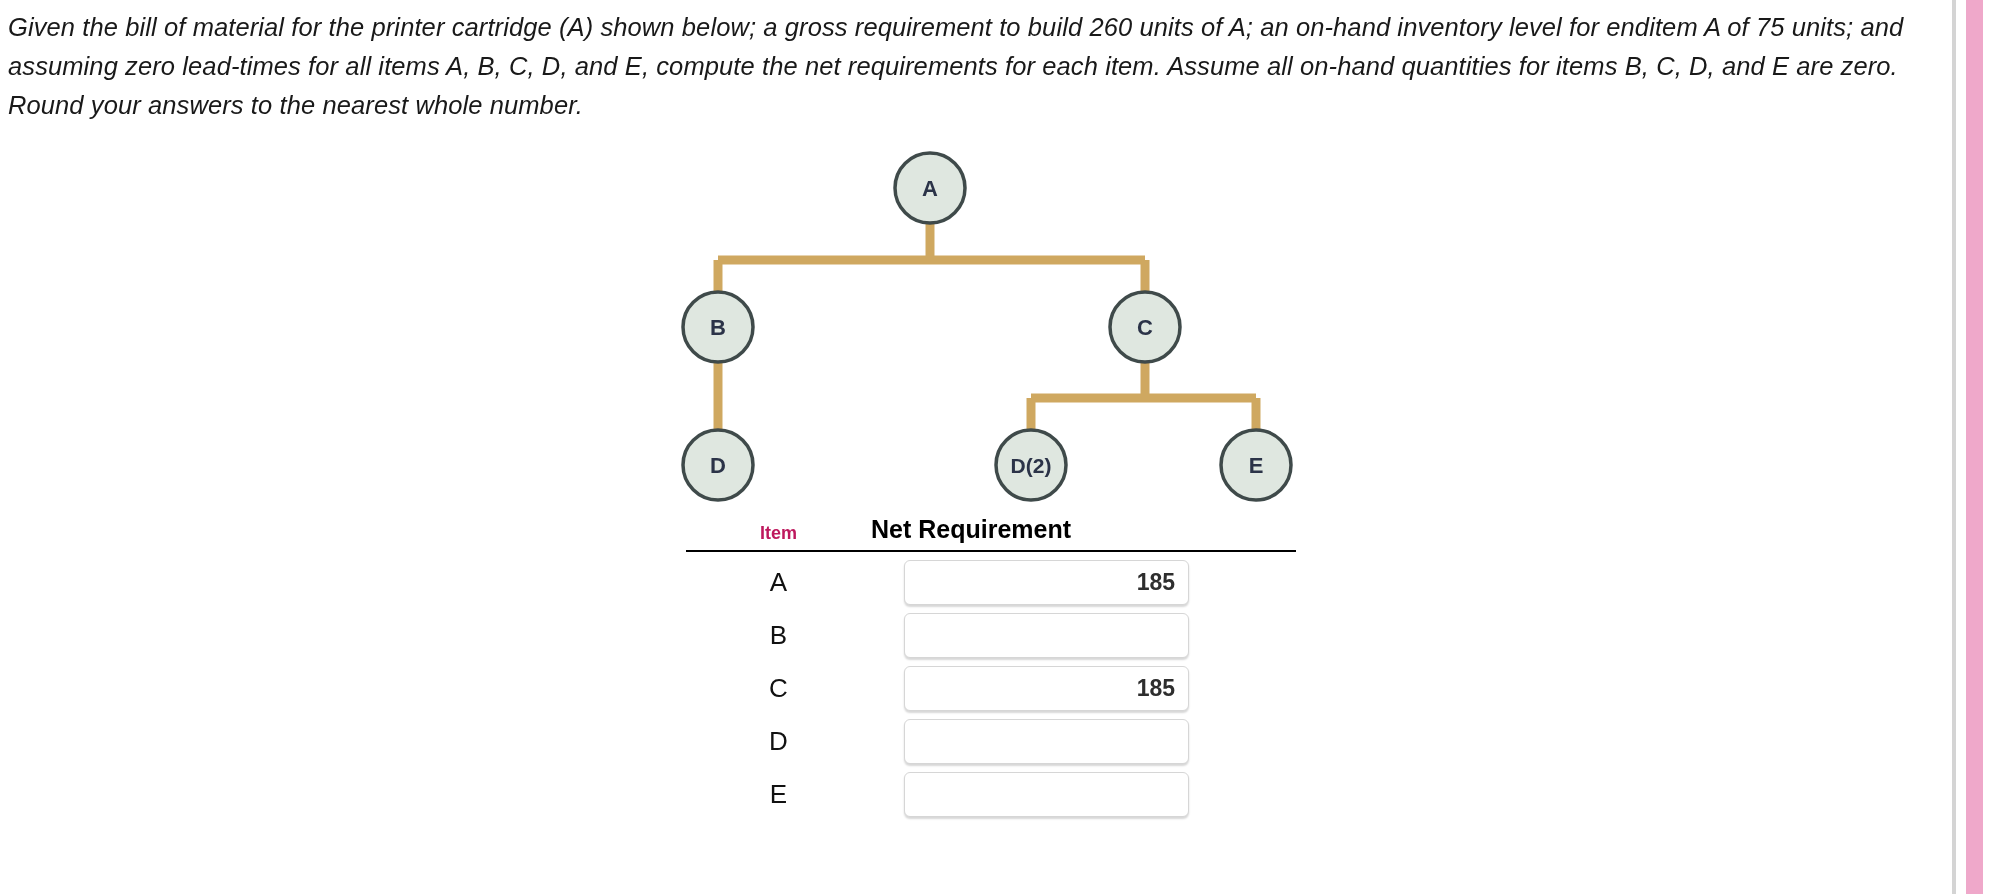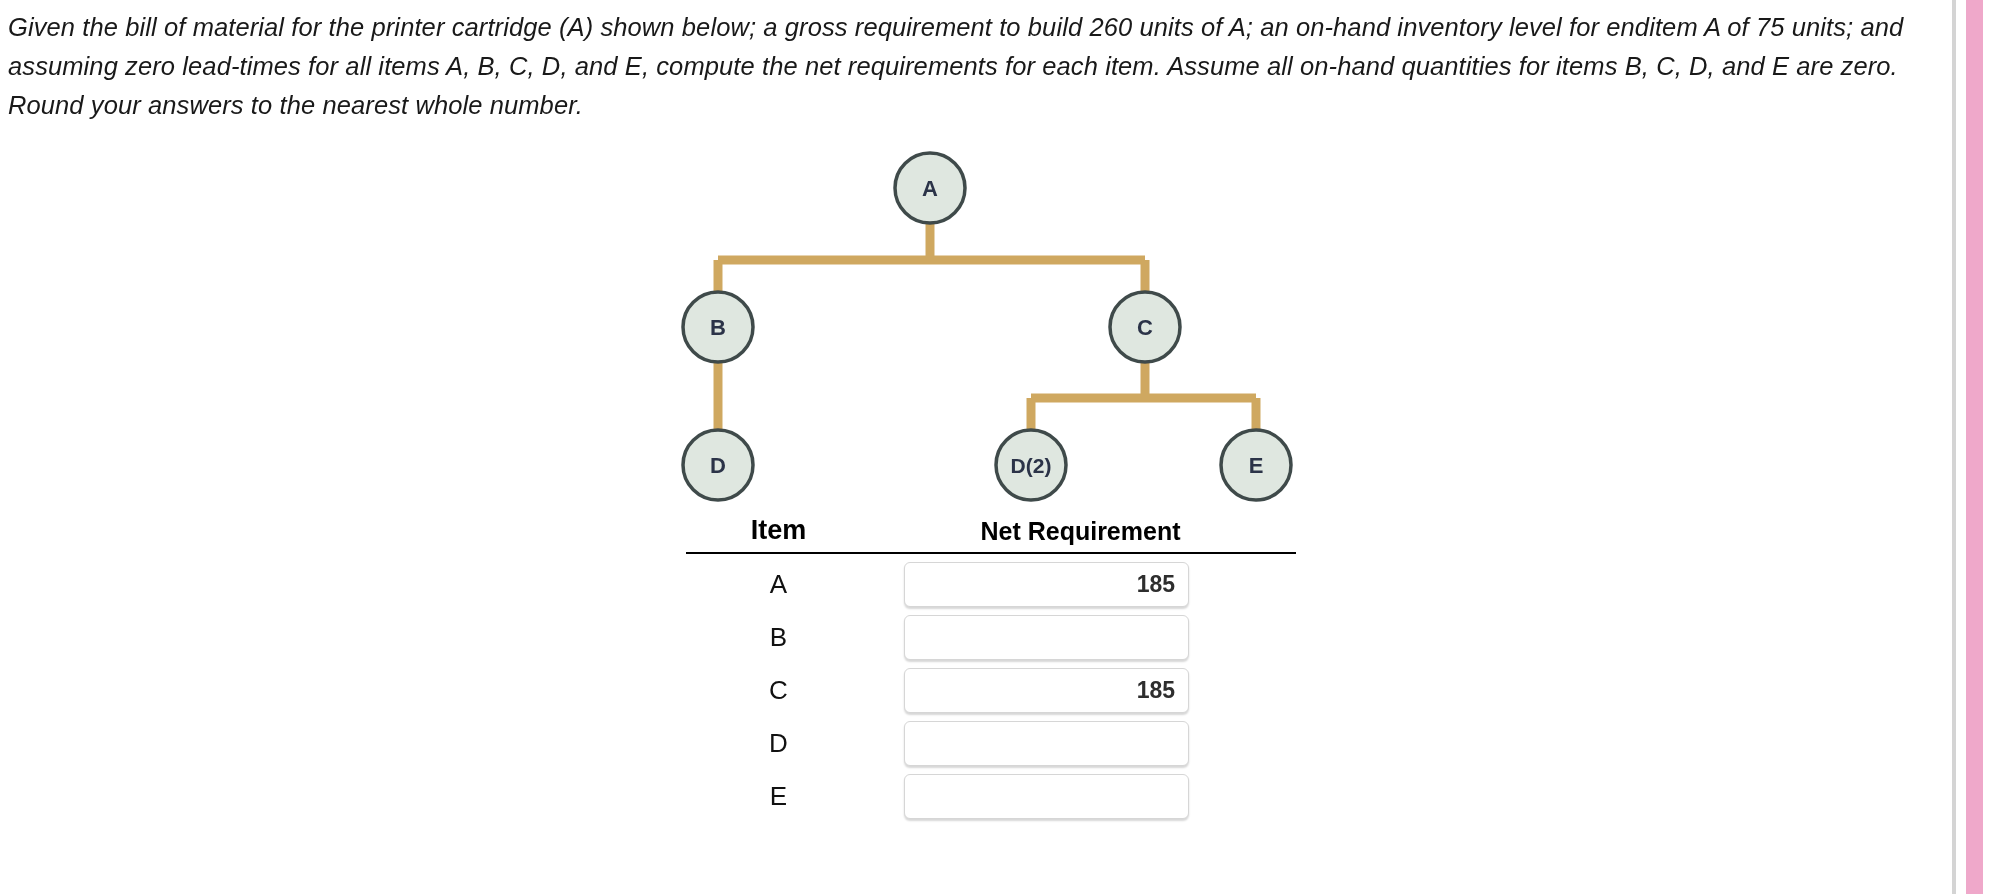--- a/index.html
+++ b/index.html
@@ -75,27 +75,26 @@
     width: 610px;
   }
   .thead {
     display: flex;
     align-items: flex-end;
     padding-bottom: 6px;
   }
   .th-item {
     width: 185px;
     text-align: center;
-    font-size: 27px;
+    font-size: 18px;
     font-weight: bold;
-    color: #000000;
+    color: #be185d;
   }
   .th-net {
     flex: 1;
-    text-align: center;
     font-size: 25px;
     font-weight: bold;
     color: #000000;
     padding-right: 6px;
   }
   .head-rule {
     height: 2px;
     background: #000000;
     width: 100%;
     margin-bottom: 4px;

